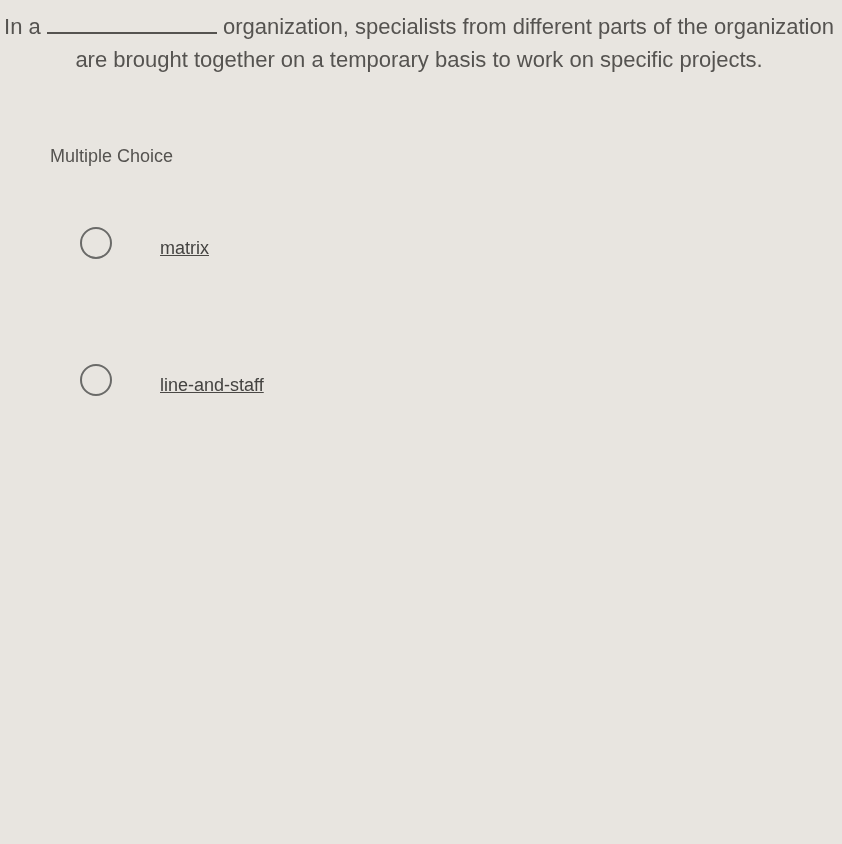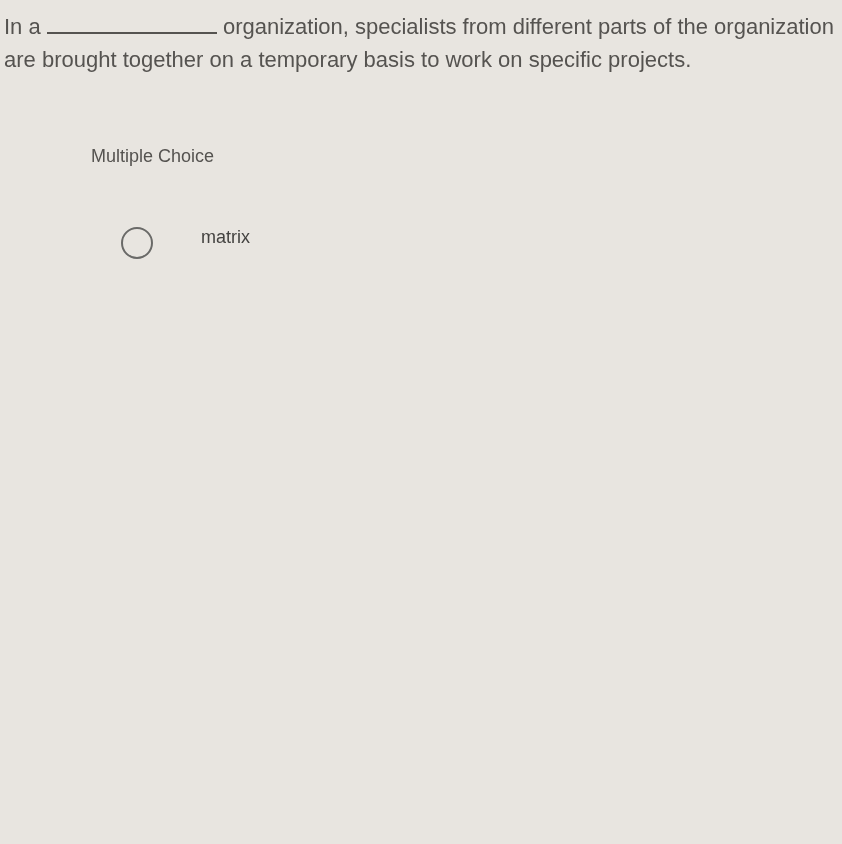--- a/index.html
+++ b/index.html
@@ -6,50 +6,51 @@
   body {
     width: 842px;
     height: 844px;
     background: #e8e5e0;
     font-family: Arial, Helvetica, sans-serif;
     color: #4a4845;
     overflow: hidden;
   }
   .question-area {
     padding: 10px 8px 40px 4px;
+    text-align: center;
   }
   .question-text {
     font-size: 22px;
     line-height: 1.5;
     color: #555350;
   }
   .blank {
     display: inline-block;
     border-bottom: 2px solid #555350;
     width: 170px;
     vertical-align: baseline;
     height: 1em;
   }
   .mc-area {
     padding: 30px 0 0 50px;
-    margin-left: 41px;
   }
   .mc-label {
     font-size: 18px;
     color: #555350;
     margin-bottom: 60px;
   }
   .choices {
     padding-left: 30px;
   }
   .choice {
     display: flex;
-    align-items: flex-start;
+    align-items: flex-end;
     margin-bottom: 105px;
     cursor: pointer;
+    text-decoration: underline;
   }
   .radio {
     width: 32px;
     height: 32px;
     border: 2px solid #6a6a68;
     border-radius: 50%;
     background: transparent;
     flex-shrink: 0;
     margin-right: 48px;
   }
@@ -70,16 +71,20 @@
 <div class="mc-area">
   <div class="mc-label">Multiple Choice</div>
   <div class="choices">
 
     <div class="choice">
       <div class="radio"></div>
       <div class="choice-label">matrix</div>
     </div>
 
 
+    <div class="choice">
+      <div class="radio"></div>
+      <div class="choice-label">line-and-staff</div>
+    </div>
 
 
   </div>
 </div>
 
 </body></html>

